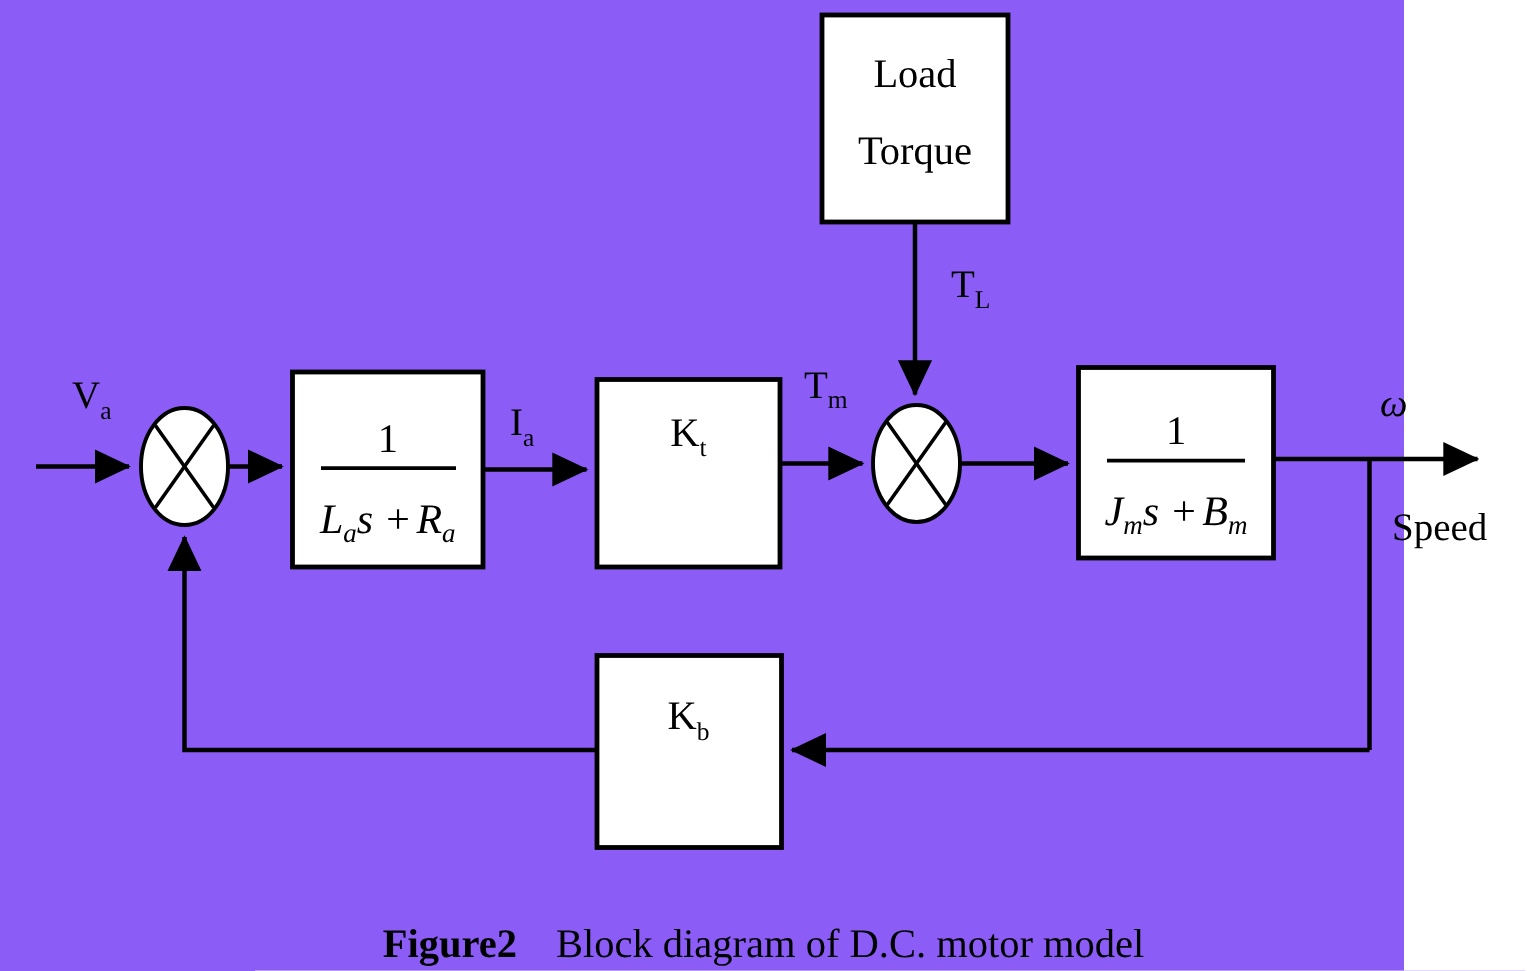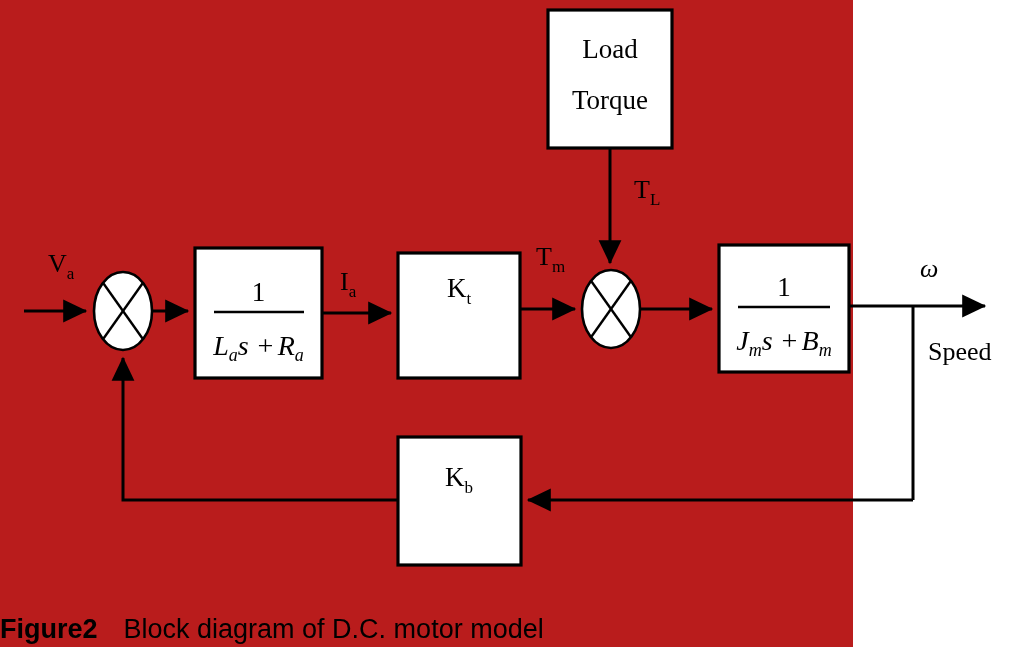--- a/index.html
+++ b/index.html
@@ -10,23 +10,23 @@
   }
   body {
     width: 1018px;
     height: 647px;
     overflow: hidden;
     font-family: "Liberation Serif", "DejaVu Serif", serif;
     color: #000000;
   }
   #figure-root {
     position: relative;
-    width: 853px;
+    width: 936px;
     height: 647px;
-    background: #b91c1c;
+    background: #8b5cf6;
   }
   svg#diagram {
     position: absolute;
     left: 0;
     top: 0;
     width: 1018px;
     height: 647px;
     display: block;
   }
   .wire {
@@ -81,22 +81,22 @@
   }
   .den-sub {
     font-size: 18px;
     font-style: italic;
   }
   .caption {
     position: absolute;
     left: 0;
     top: 614px;
     width: 1018px;
-    text-align: left;
-    font-family: Liberation Sans, sans-serif;
+    text-align: center;
+    font-family: Liberation Serif, serif;
     font-size: 27px;
     color: #000000;
     white-space: nowrap;
   }
   .caption b {
     font-weight: bold;
   }
   .caption .cap-gap {
     display: inline-block;
     width: 26px;

